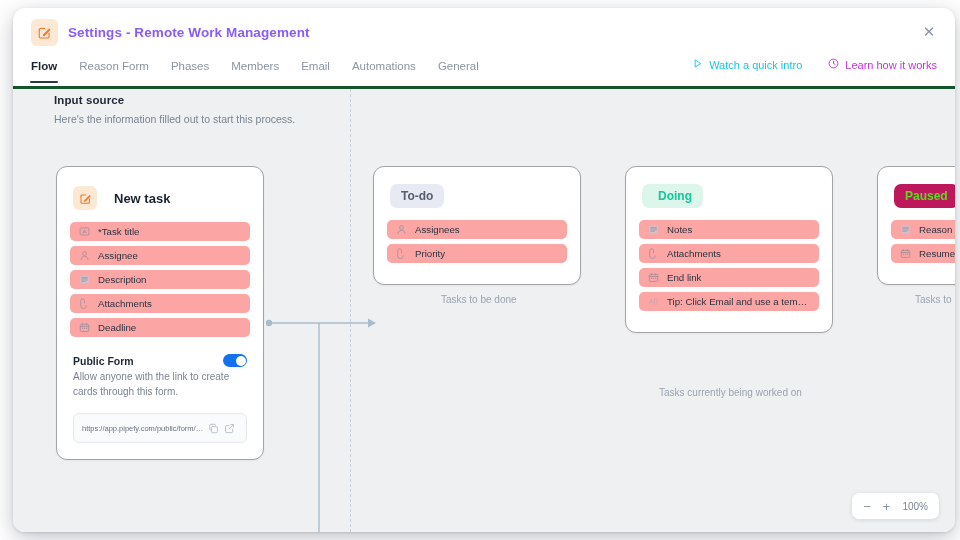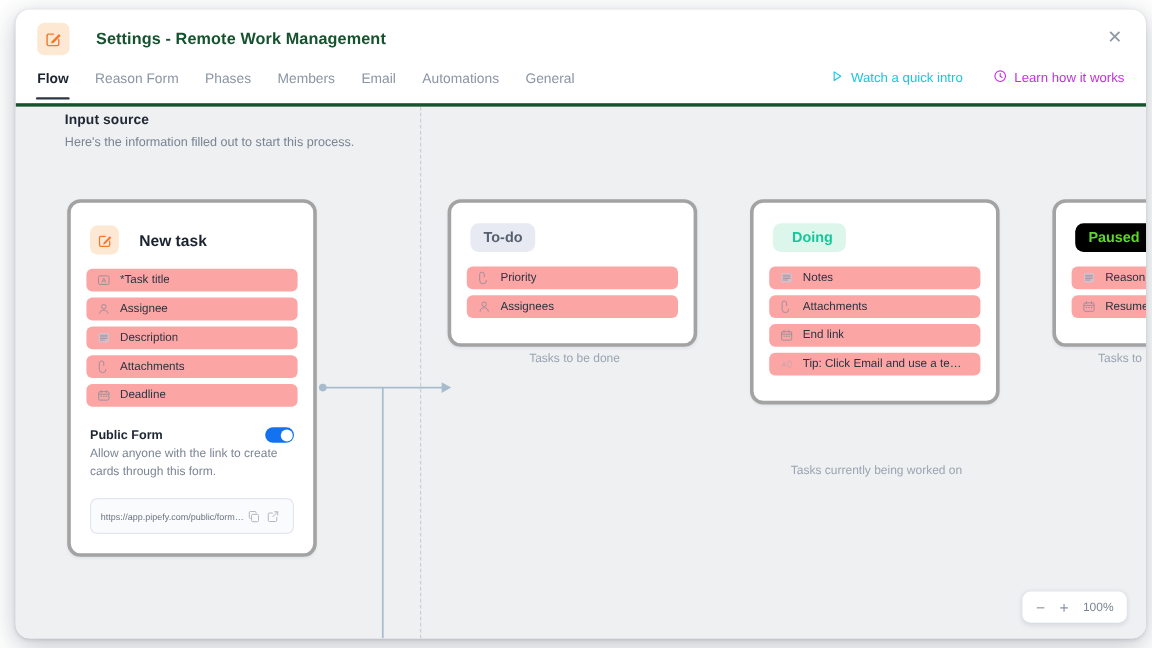--- a/index.html
+++ b/index.html
@@ -31,24 +31,24 @@
   }
   .header-icon {
     width: 27px; height: 27px;
     border-radius: 6px;
     background: #fde8d4;
     display: flex; align-items: center; justify-content: center;
     flex: 0 0 auto;
   }
   .header-icon svg { display: block; }
   #modal-title {
-    margin-left: 22px;
+    margin-left: 10px;
     font-size: 13.5px;
     font-weight: bold;
-    color: #14532d;
+    color: #8b5cf6;
     letter-spacing: .1px;
   }
   #close-button {
     position: absolute;
     right: 15px; top: 12px;
     width: 22px; height: 22px;
     display: flex; align-items: center; justify-content: center;
     color: #8d97a5;
     font-size: 15px;
     line-height: 1;
@@ -116,21 +116,21 @@
   }
   .section-sub {
     margin-top: 7px;
     font-size: 10.5px; color: #7a8492;
   }
 
   
   .flow-card {
     position: absolute;
     background: #ffffff;
-    border: 3px solid #a3a3a3;
+    border: 1px solid #a3a3a3;
     border-radius: 11px;
     box-shadow: 0 1px 2px rgba(40,55,75,.05);
     padding: 14px 13px 16px 13px;
   }
   .card-title-row {
     display: flex; align-items: center;
     margin: 5px 0 12px 3px;
   }
   .card-title-icon {
     width: 24px; height: 24px;
@@ -146,21 +146,21 @@
 
   .phase-badge {
     display: inline-block;
     border-radius: 7px;
     padding: 5px 11px;
     font-size: 12px; font-weight: bold;
     margin: 3px 0 12px 3px;
   }
   .badge-todo   { background: #e7eaf3; color: #56606e; }
   .badge-doing  { background: #dcf6ec; color: #15c79a; padding-left: 16px; }
-  .badge-paused { background: #000000; color: #5ed822; }
+  .badge-paused { background: #be185d; color: #5ed822; }
 
   .field-row {
     display: flex; align-items: center;
     height: 19px;
     background: #fca5a5;
     border-radius: 5px;
     margin-bottom: 5px;
     padding: 0 8px;
     cursor: pointer;
   }
@@ -392,33 +392,33 @@
           </span>
         </div>
       </div>
     </div>
 
     <div class="flow-card" style="left:360px; top:77px; width:208px;">
       <span class="phase-badge badge-todo">To-do</span>
       <div class="field-row">
         <span class="ficon">
           <svg width="11" height="11" viewBox="0 0 14 14" fill="none">
-            <path d="M9.4 6V3.4a2.4 2.4 0 0 0-4.8 0V9.8a3.6 3.6 0 0 0 7.2 0" stroke="#7a8494" stroke-width="1" stroke-linecap="round" transform="translate(-2.4,0)"></path>
-          </svg>
-        </span>
-        <span class="flabel">Priority</span>
-      </div>
-      <div class="field-row">
-        <span class="ficon">
-          <svg width="11" height="11" viewBox="0 0 14 14" fill="none">
             <circle cx="7" cy="4.5" r="2.4" stroke="#7a8494" stroke-width="1"></circle>
             <path d="M2.6 12c0-2.4 2-3.8 4.4-3.8s4.4 1.4 4.4 3.8" stroke="#7a8494" stroke-width="1" stroke-linecap="round"></path>
           </svg>
         </span>
         <span class="flabel">Assignees</span>
+      </div>
+      <div class="field-row">
+        <span class="ficon">
+          <svg width="11" height="11" viewBox="0 0 14 14" fill="none">
+            <path d="M9.4 6V3.4a2.4 2.4 0 0 0-4.8 0V9.8a3.6 3.6 0 0 0 7.2 0" stroke="#7a8494" stroke-width="1" stroke-linecap="round" transform="translate(-2.4,0)"></path>
+          </svg>
+        </span>
+        <span class="flabel">Priority</span>
       </div>
     </div>
     <div class="card-caption" style="left:428px; top:205px;">Tasks to be done</div>
 
     <div class="flow-card" style="left:612px; top:77px; width:208px;">
       <span class="phase-badge badge-doing">Doing</span>
       <div class="field-row">
         <span class="ficon">
           <svg width="11" height="11" viewBox="0 0 14 14" fill="none">
             <rect x="1.6" y="2" width="10.8" height="10" rx="1.2" fill="#c2cbdb"></rect>

